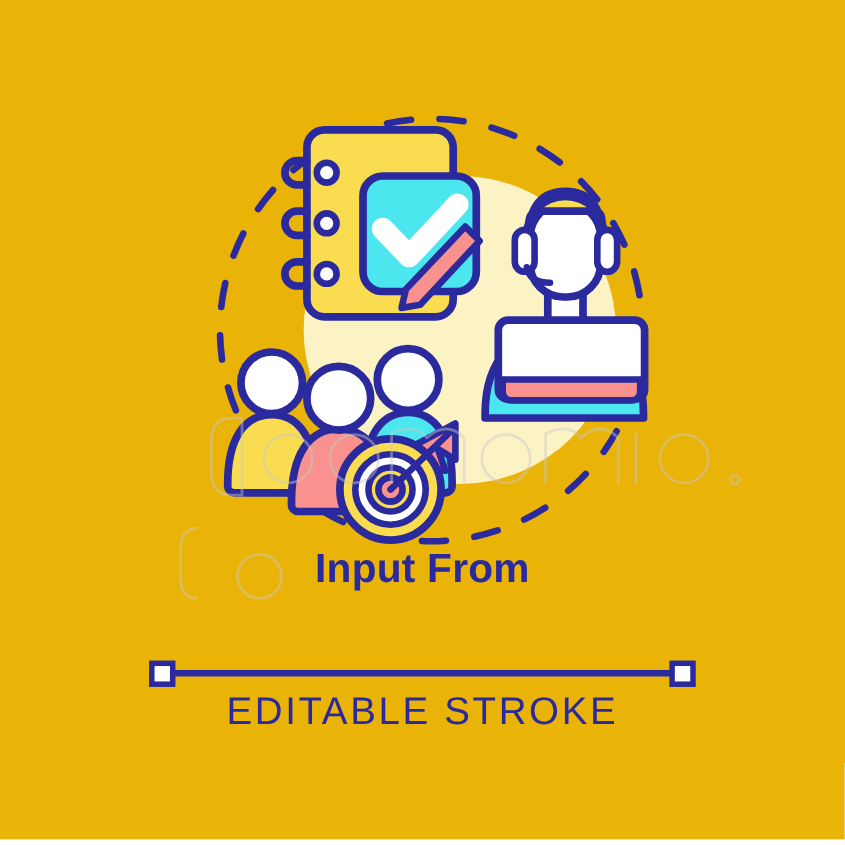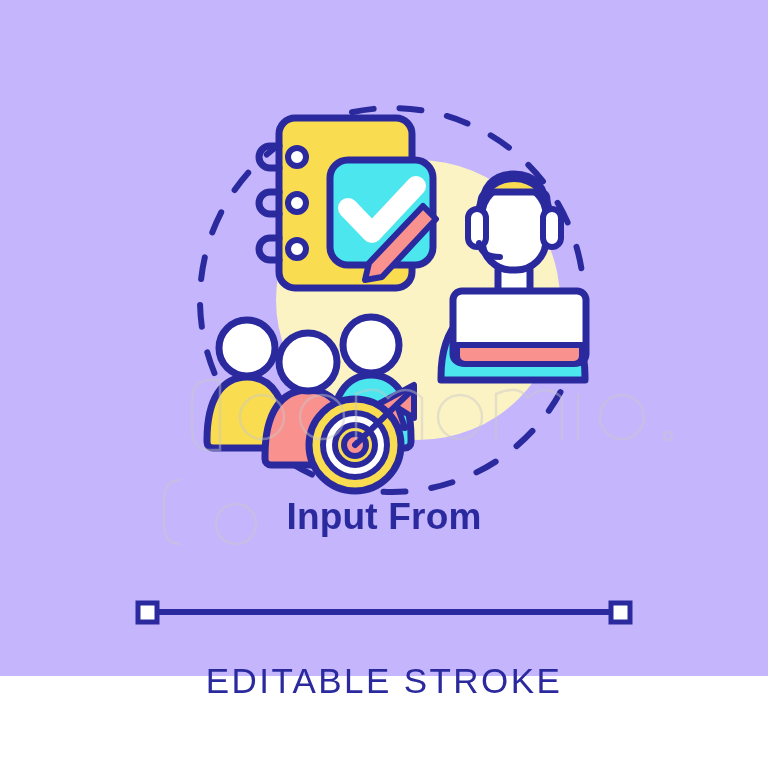--- a/index.html
+++ b/index.html
@@ -9,22 +9,22 @@
   }
   body {
     width: 768px;
     height: 768px;
     font-family: "Liberation Sans", sans-serif;
     overflow: hidden;
   }
   #stage {
     position: relative;
     width: 768px;
-    height: 676px;
-    background: #c4b5fd;
+    height: 763px;
+    background: #eab308;
   }
   #illustration {
     position: absolute;
     left: 0;
     top: 0;
     width: 768px;
     height: 768px;
   }
   .title-block {
     position: absolute;
@@ -47,21 +47,20 @@
     top: 627px;
     width: 768px;
     text-align: center;
   }
   .caption-text {
     font-size: 35px;
     font-weight: normal;
     color: #2a2a9e;
     letter-spacing: 2.4px;
     display: block;
-    margin-top: 34px;
   }
   .watermark {
     position: absolute;
     left: 0;
     top: 0;
     width: 768px;
     height: 768px;
     pointer-events: none;
   }
 </style>

